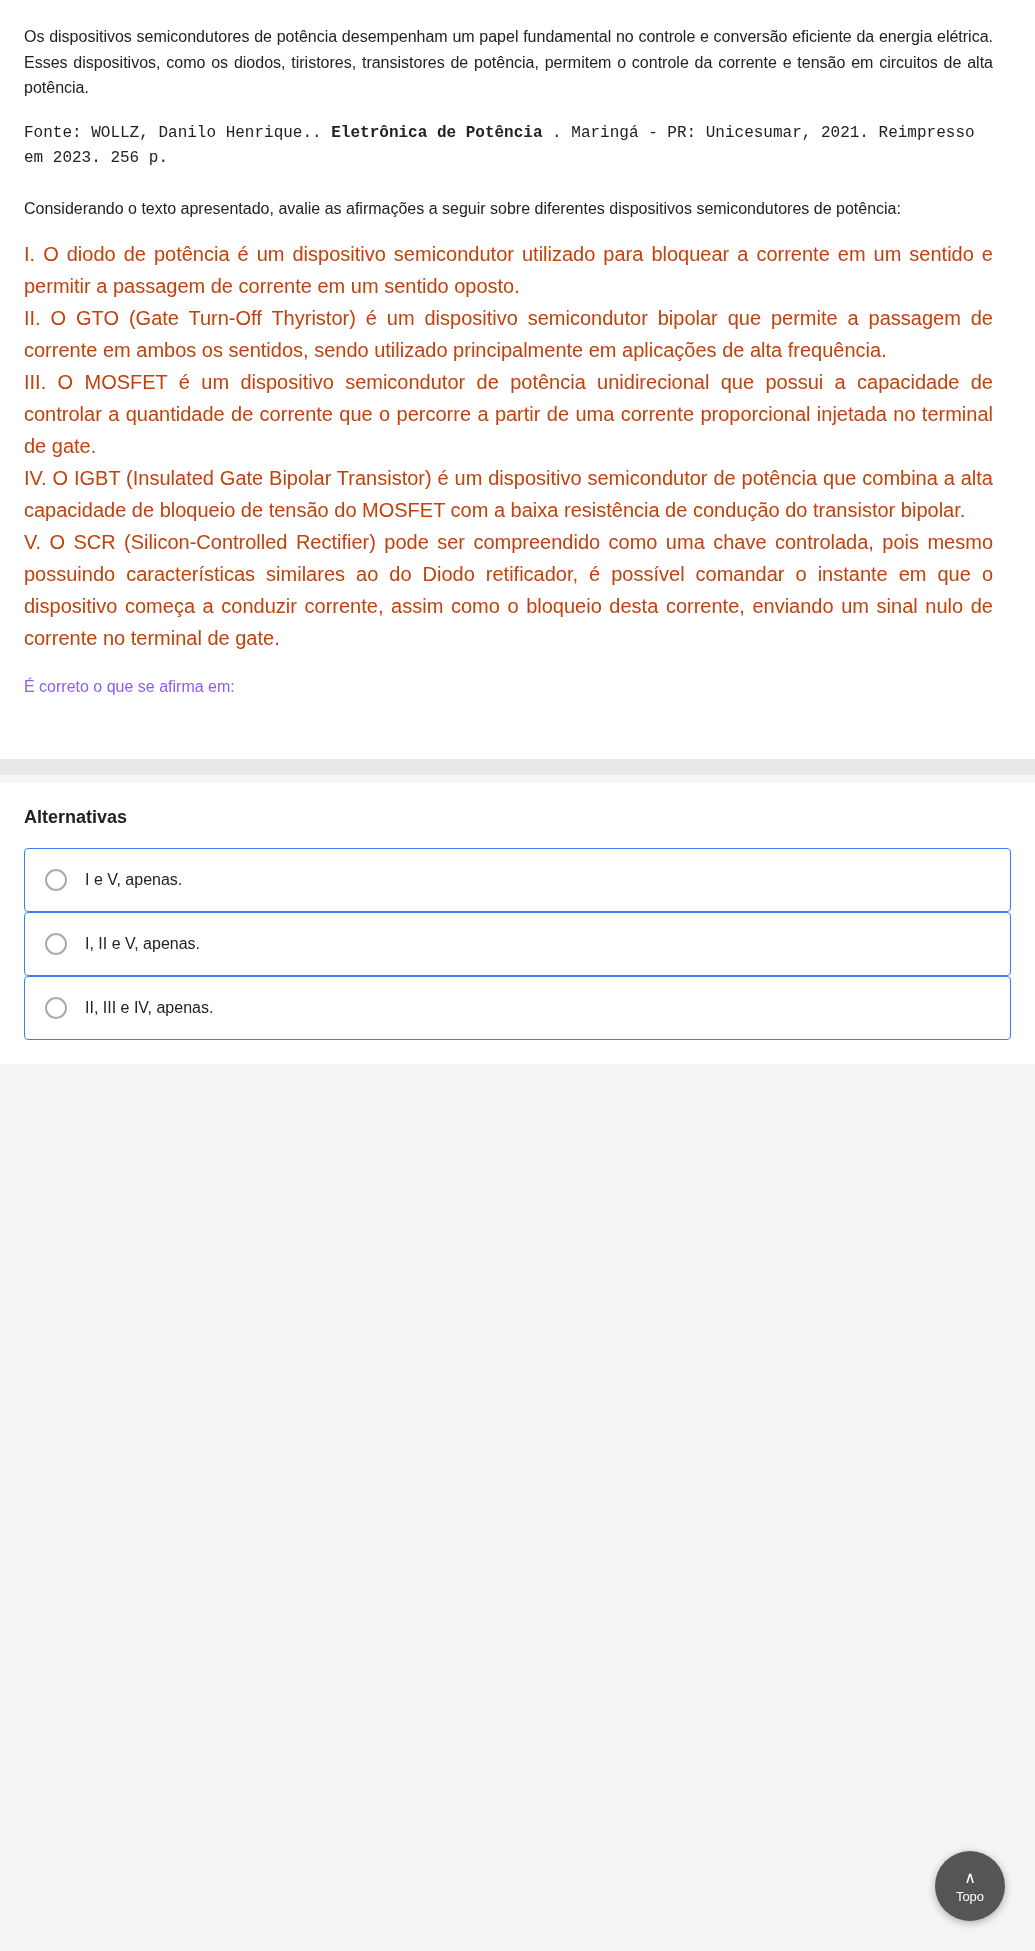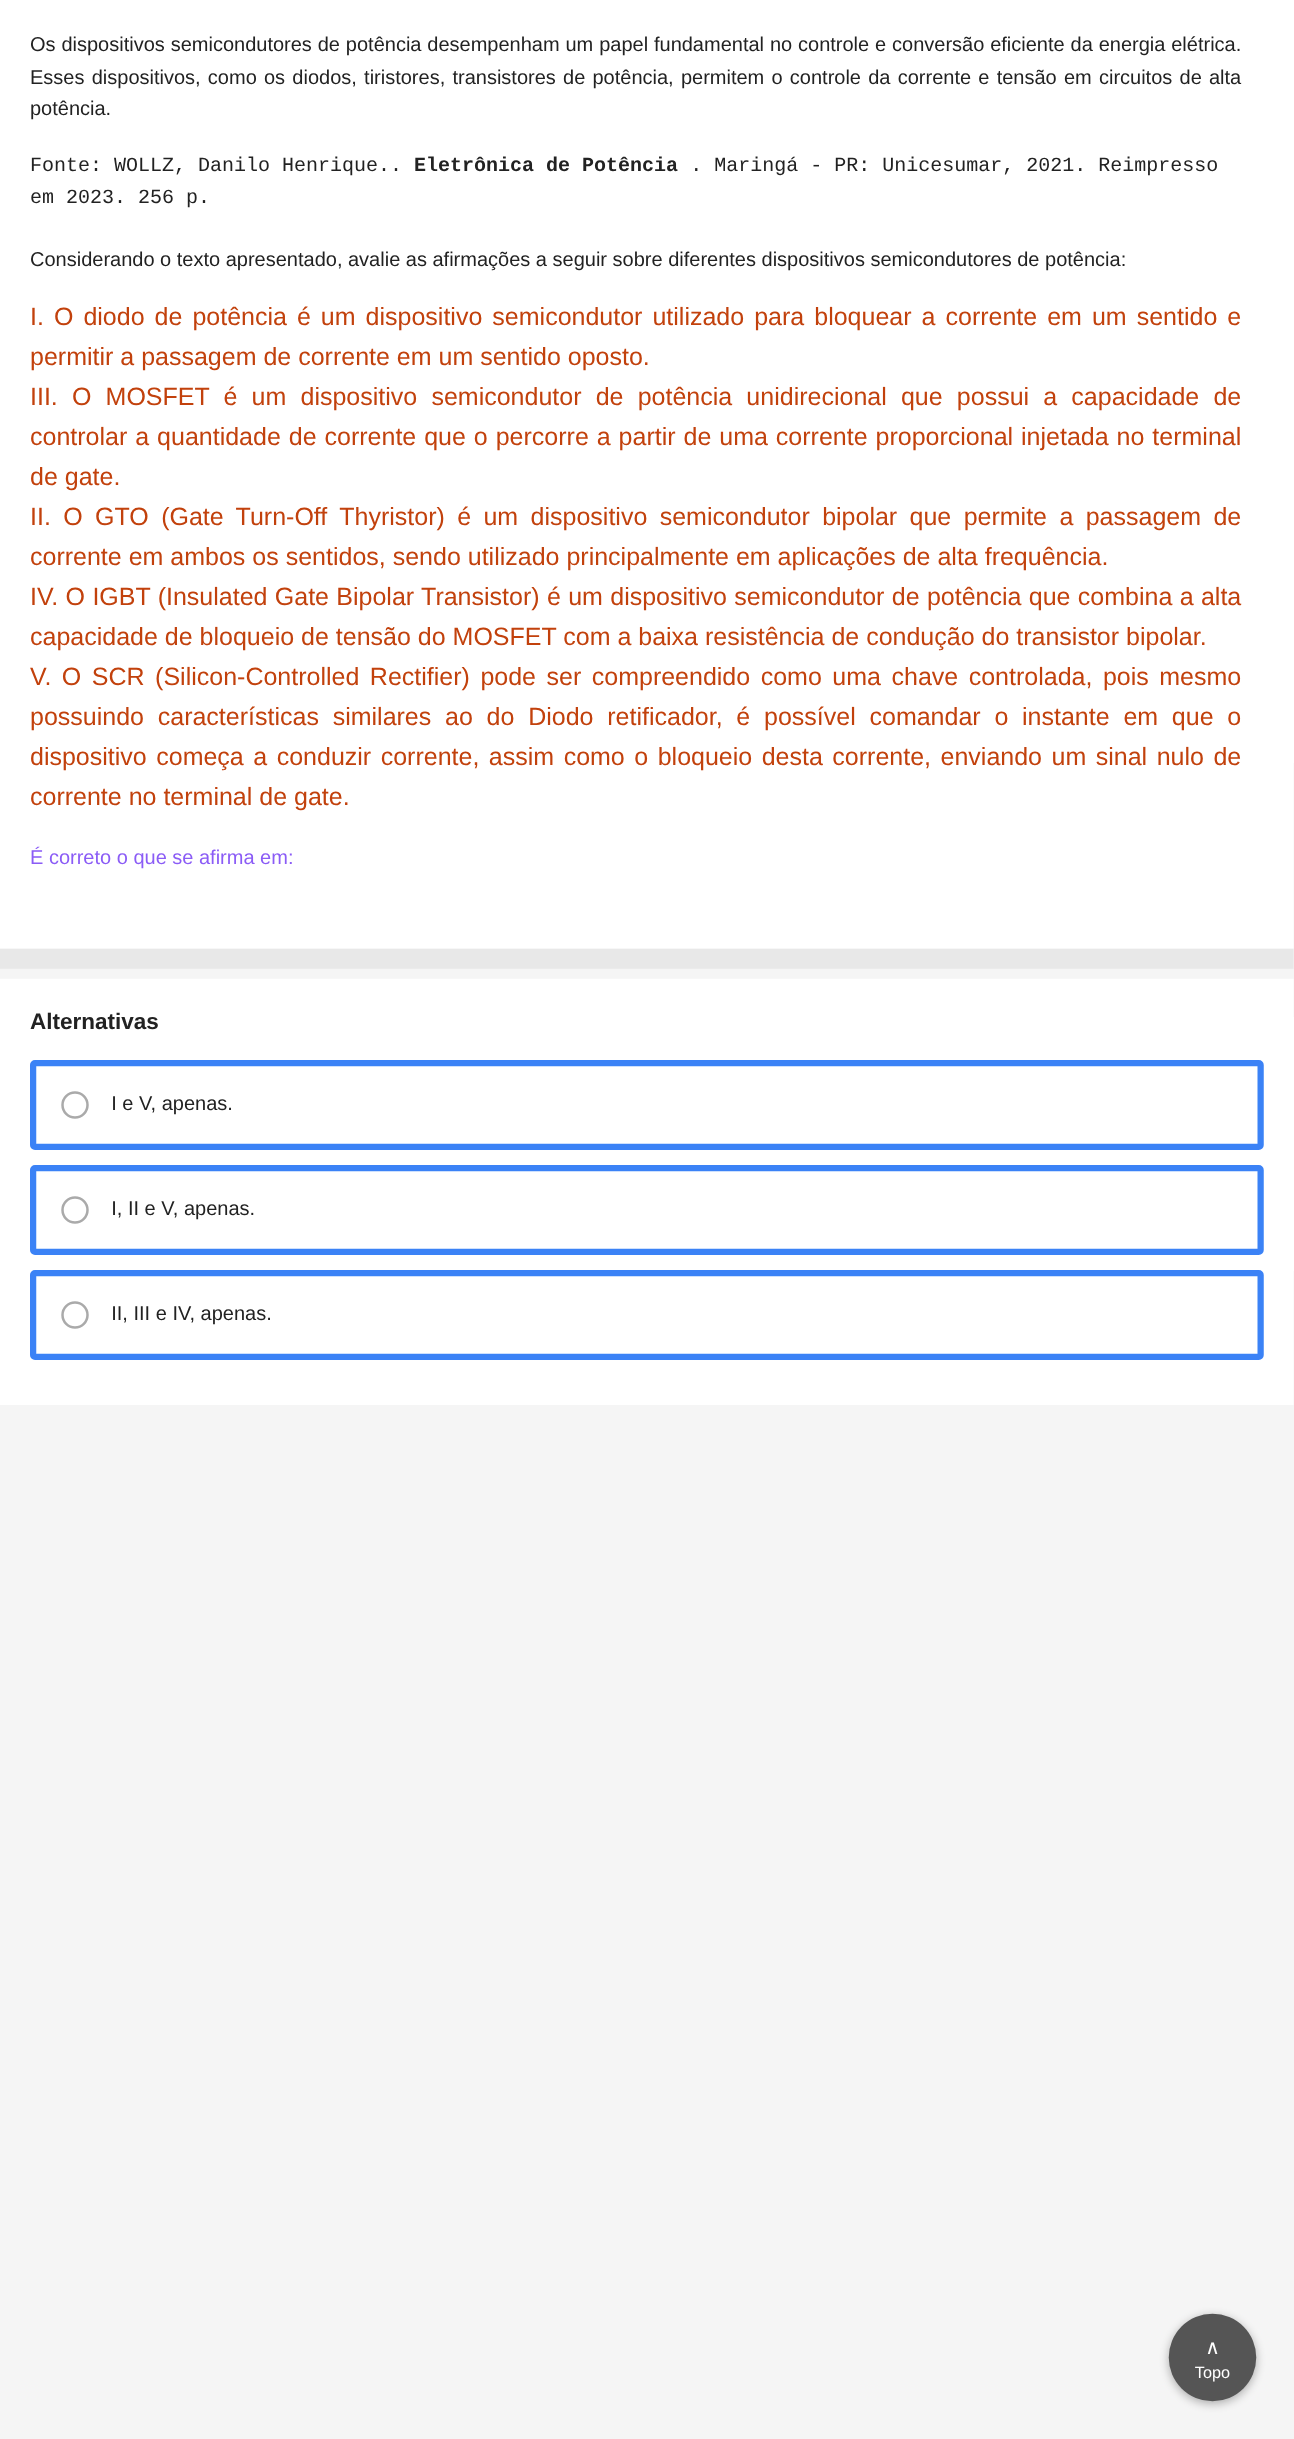--- a/index.html
+++ b/index.html
@@ -79,24 +79,24 @@
 
     .alternatives-title {
       font-size: 18px;
       font-weight: bold;
       color: #222;
       margin-bottom: 20px;
     }
 
     .alternative-option {
       background-color: #ffffff;
-      border: 5px solid #3b82f6;
+      border: 1px solid #3b82f6;
       border-radius: 4px;
       padding: 20px 20px;
-      margin-bottom: 12px;
+      margin-bottom: 0;
       display: flex;
       align-items: center;
       cursor: pointer;
     }
 
     .radio-circle {
       width: 22px;
       height: 22px;
       border-radius: 50%;
       border: 2px solid #aaa;
@@ -153,22 +153,22 @@
   <p class="fonte">
     <span>Fonte: WOLLZ, Danilo Henrique..</span>
     <strong>Eletrônica de Potência</strong>
     <span>. Maringá - PR: Unicesumar, 2021. Reimpresso em 2023. 256 p.</span>
   </p>
 
   <p class="considerando">Considerando o texto apresentado, avalie as afirmações a seguir sobre diferentes dispositivos semicondutores de potência:</p>
 
   <div class="assertions">
     <p class="assertion-item">I. O diodo de potência é um dispositivo semicondutor utilizado para bloquear a corrente em um sentido e permitir a passagem de corrente em um sentido oposto.</p>
+    <p class="assertion-item">II. O GTO (Gate Turn-Off Thyristor) é um dispositivo semicondutor bipolar que permite a passagem de corrente em ambos os sentidos, sendo utilizado principalmente em aplicações de alta frequência.</p>
     <p class="assertion-item">III. O MOSFET é um dispositivo semicondutor de potência unidirecional que possui a capacidade de controlar a quantidade de corrente que o percorre a partir de uma corrente proporcional injetada no terminal de gate.</p>
-    <p class="assertion-item">II. O GTO (Gate Turn-Off Thyristor) é um dispositivo semicondutor bipolar que permite a passagem de corrente em ambos os sentidos, sendo utilizado principalmente em aplicações de alta frequência.</p>
     <p class="assertion-item">IV. O IGBT (Insulated Gate Bipolar Transistor) é um dispositivo semicondutor de potência que combina a alta capacidade de bloqueio de tensão do MOSFET com a baixa resistência de condução do transistor bipolar.</p>
     <p class="assertion-item">V. O SCR (Silicon-Controlled Rectifier) pode ser compreendido como uma chave controlada, pois mesmo possuindo características similares ao do Diodo retificador, é possível comandar o instante em que o dispositivo começa a conduzir corrente, assim como o bloqueio desta corrente, enviando um sinal nulo de corrente no terminal de gate.</p>
   </div>
 
   <p class="question-end">É correto o que se afirma em:</p>
 
 </div>
 
 <div class="gray-bg-section"></div>
 

